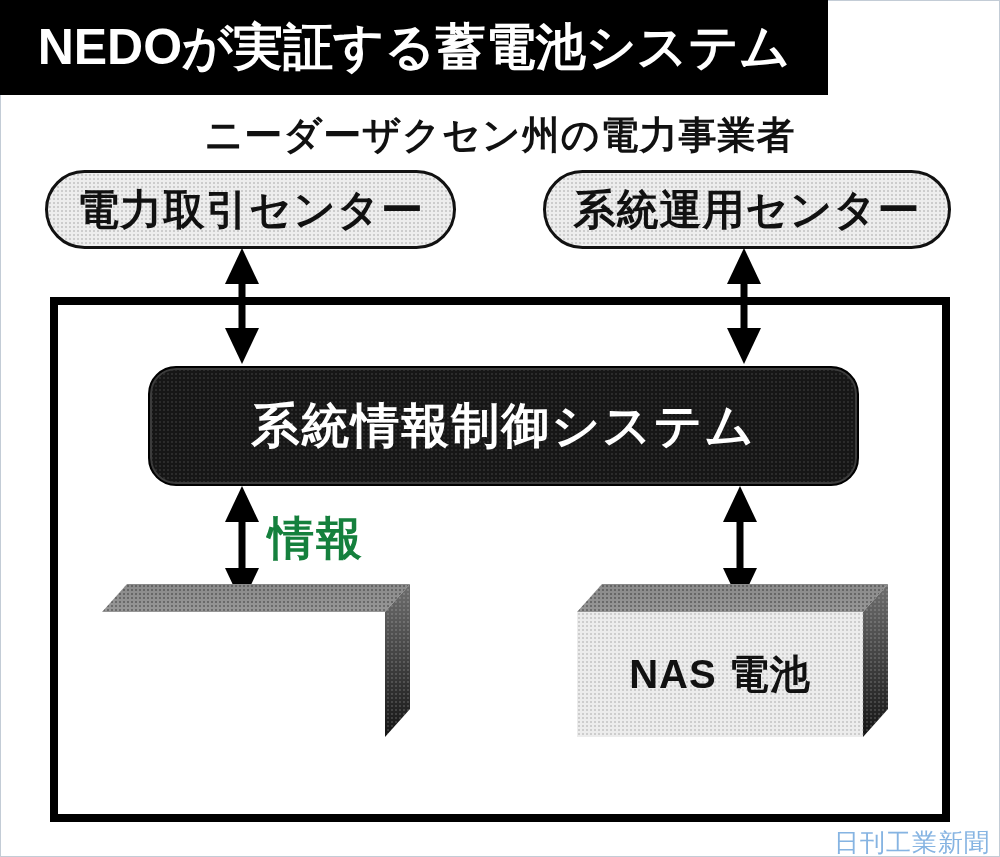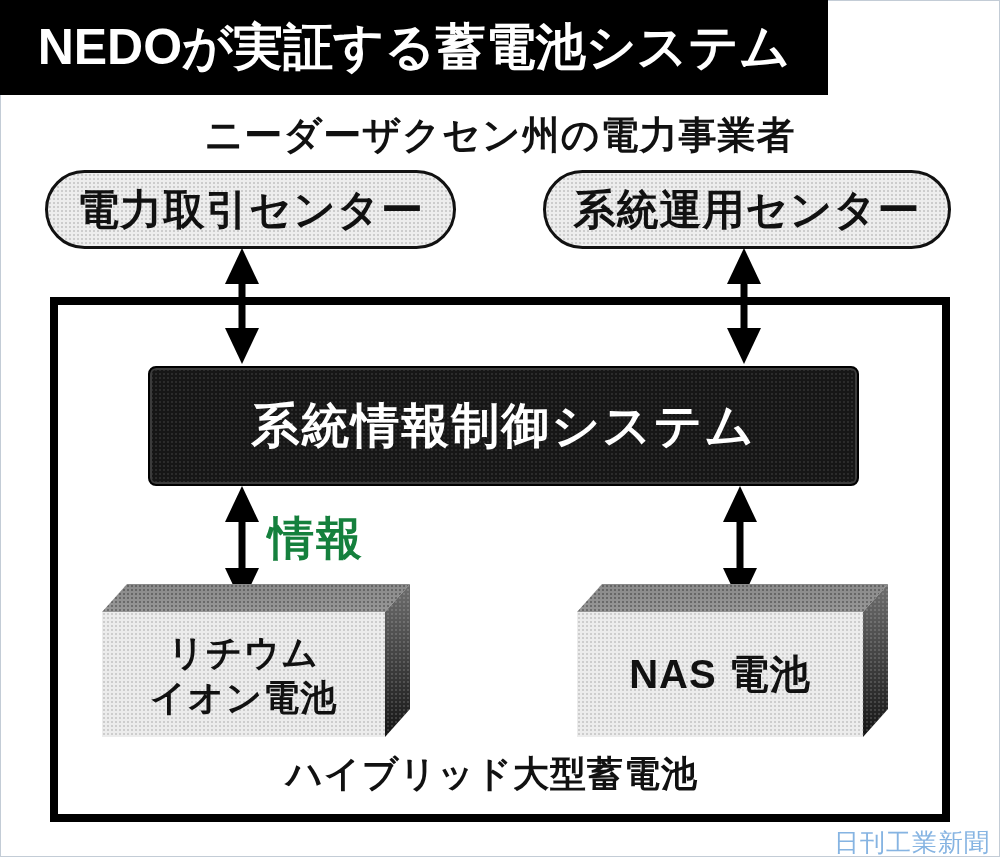--- a/index.html
+++ b/index.html
@@ -36,21 +36,21 @@
   .pill.left{left:45px;top:170px;width:405px;font-family:Liberation Serif, serif;}
   .pill.right{left:543px;top:170px;width:402px;}
   
   .outer-frame{
     position:absolute;left:50px;top:297px;width:884px;height:509px;
     border:8px solid #000;background:transparent;
   }
   
   .control-box{
     position:absolute;left:148px;top:366px;width:707px;height:116px;
-    border-radius:8px;border:2px solid #000;
+    border-radius:28px;border:2px solid #000;
     background-color:var(--control-fill,#161616);
     background-image:radial-gradient(rgba(255,255,255,.09) 1px, transparent 1.4px);
     background-size:4px 4px;
     box-shadow:inset 0 0 0 2px #3c3c3c;
     display:flex;align-items:center;justify-content:center;
   }
   .control-box .lbl{
     color:#fff;font-size:48px;font-weight:800;letter-spacing:2px;white-space:nowrap;
   }
   
@@ -159,31 +159,26 @@
       <polygon points="22,2 5,38 39,38" fill="#000"></polygon>
       <polygon points="22,120 5,84 39,84" fill="#000"></polygon>
     </svg>
   </div>
 
   <div class="info-label">情報</div>
 
   <div class="box3d" id="li-box">
     <div class="face face-top"></div>
     <div class="face face-side"></div>
-    <div class="face face-front">
-      <span>リチウム</span>
-      <span>イオン電池</span>
-    </div>
   </div>
 
   <div class="box3d" id="nas-box">
     <div class="face face-top"></div>
     <div class="face face-side"></div>
     <div class="face face-front">
       <span>NAS 電池</span>
     </div>
   </div>
 
-  <div class="hybrid-caption">ハイブリッド大型蓄電池</div>
 
   <div class="credit">日刊工業新聞</div>
 
 </div>
 
 </body></html>

